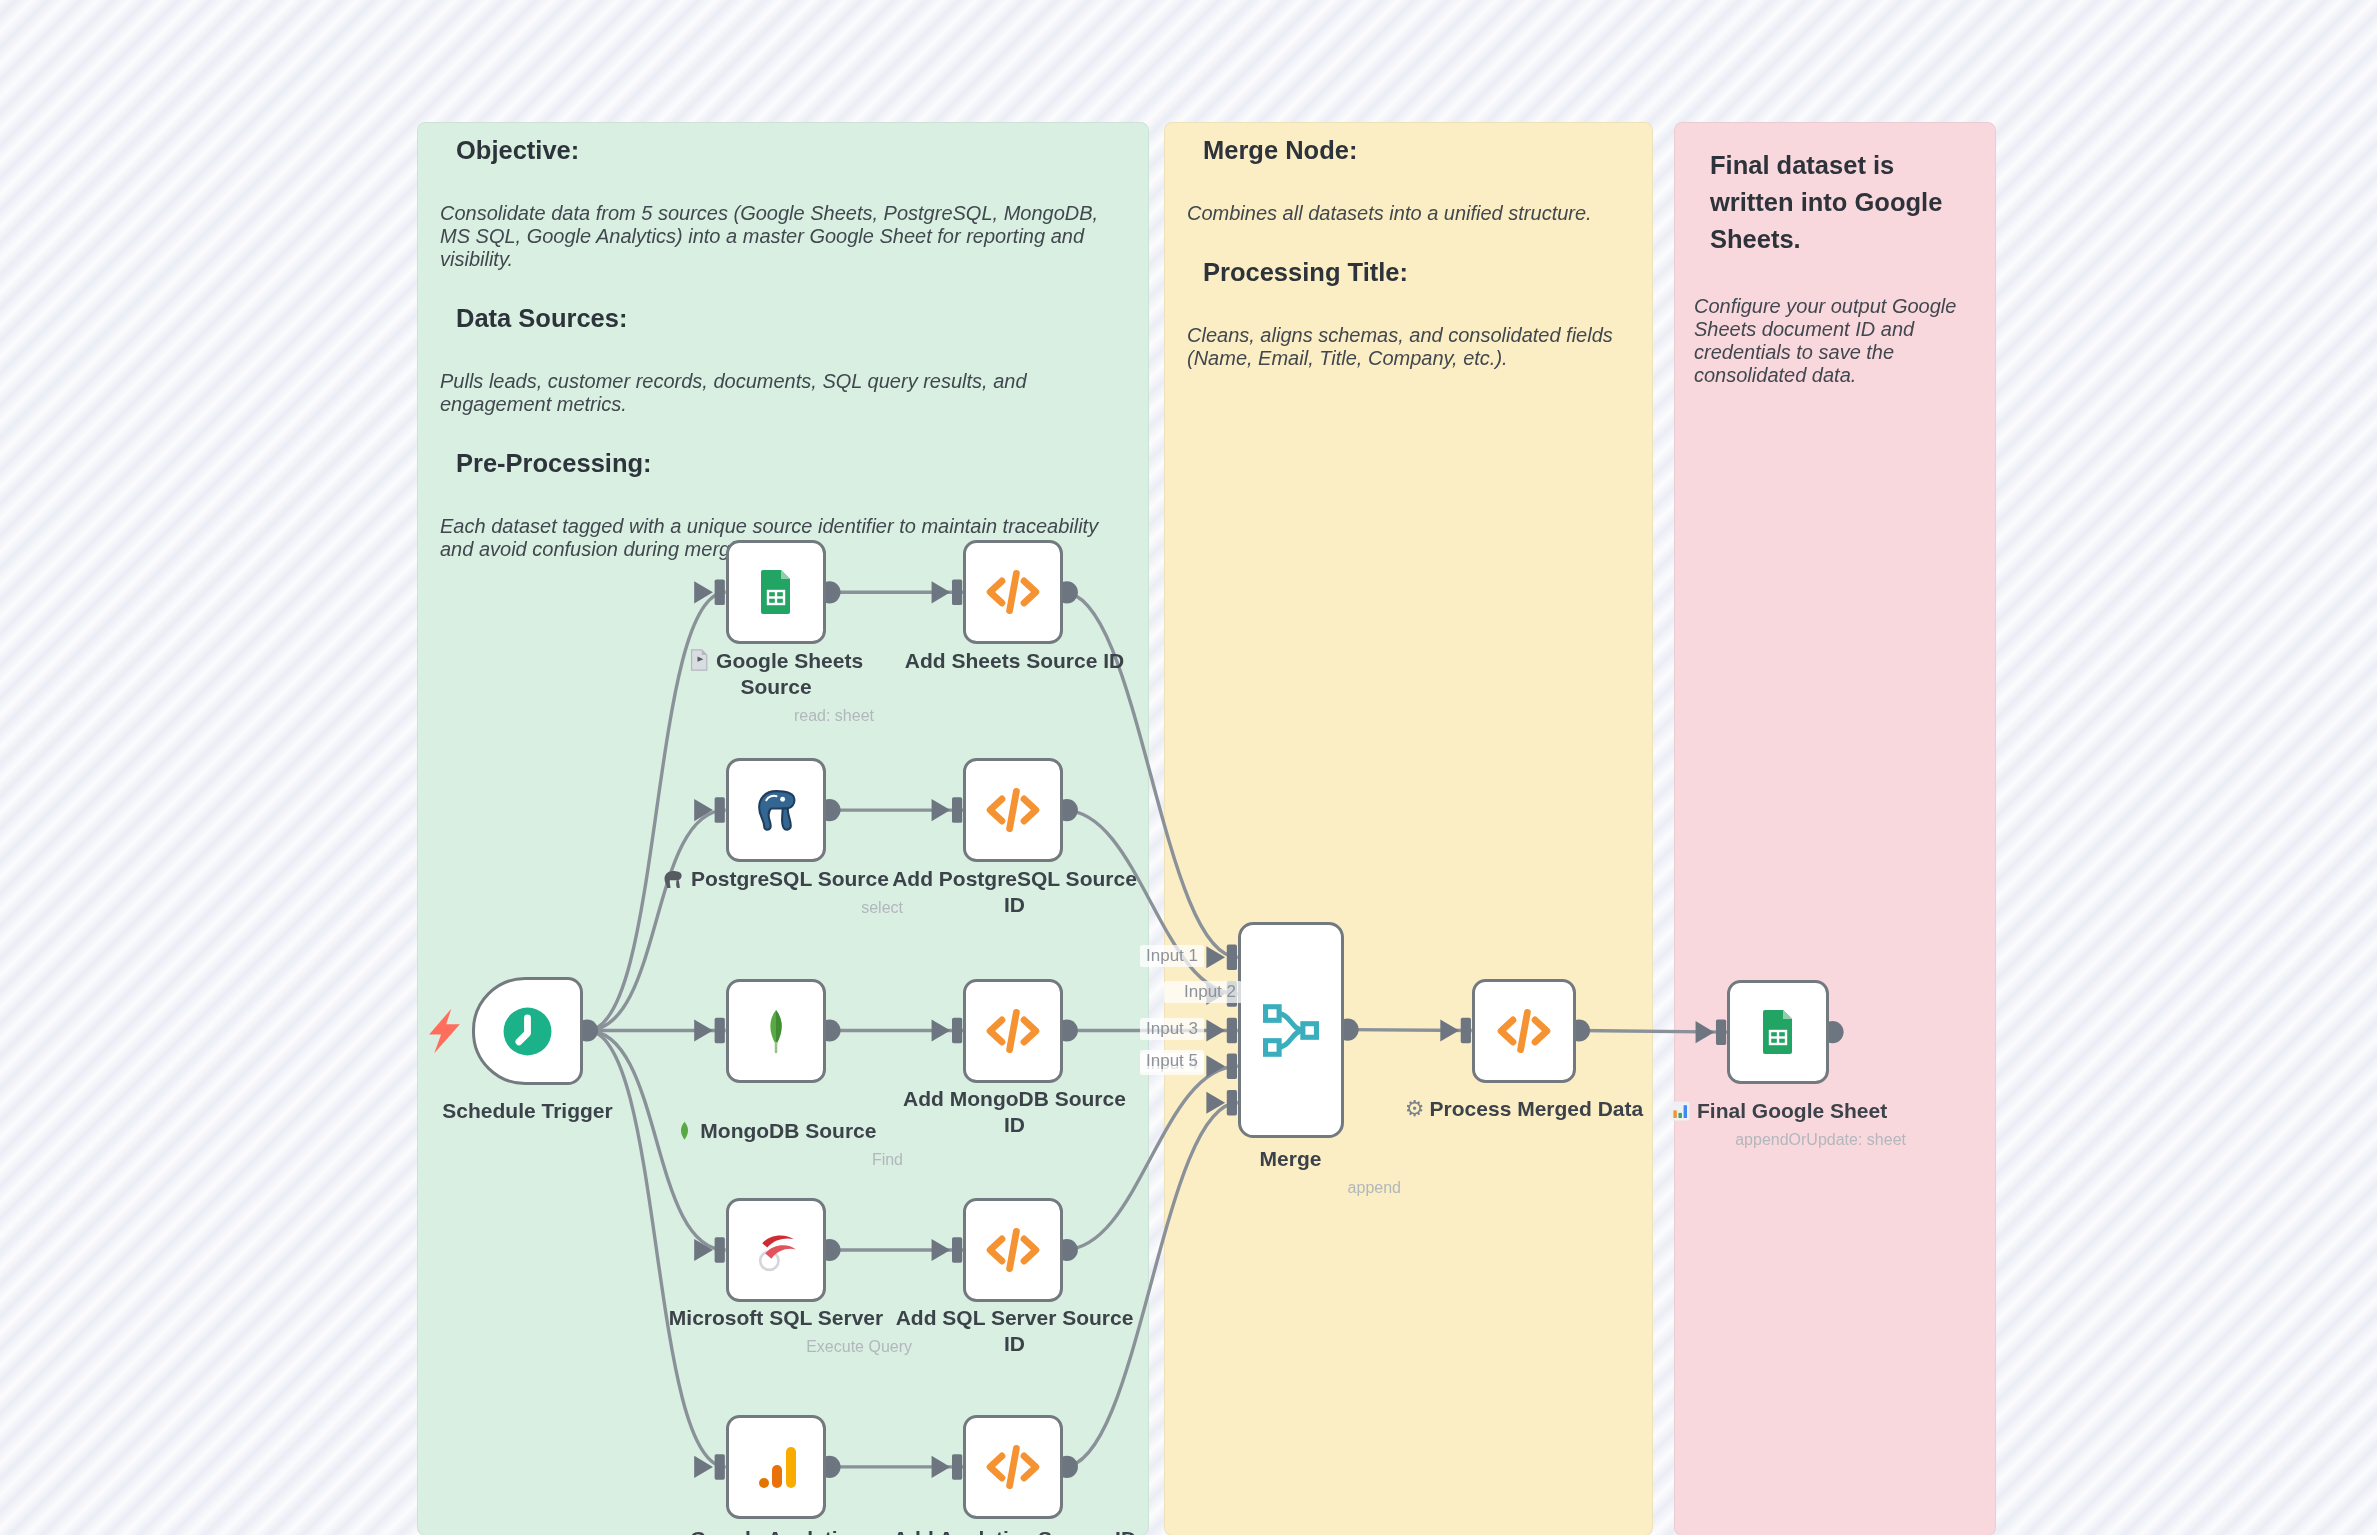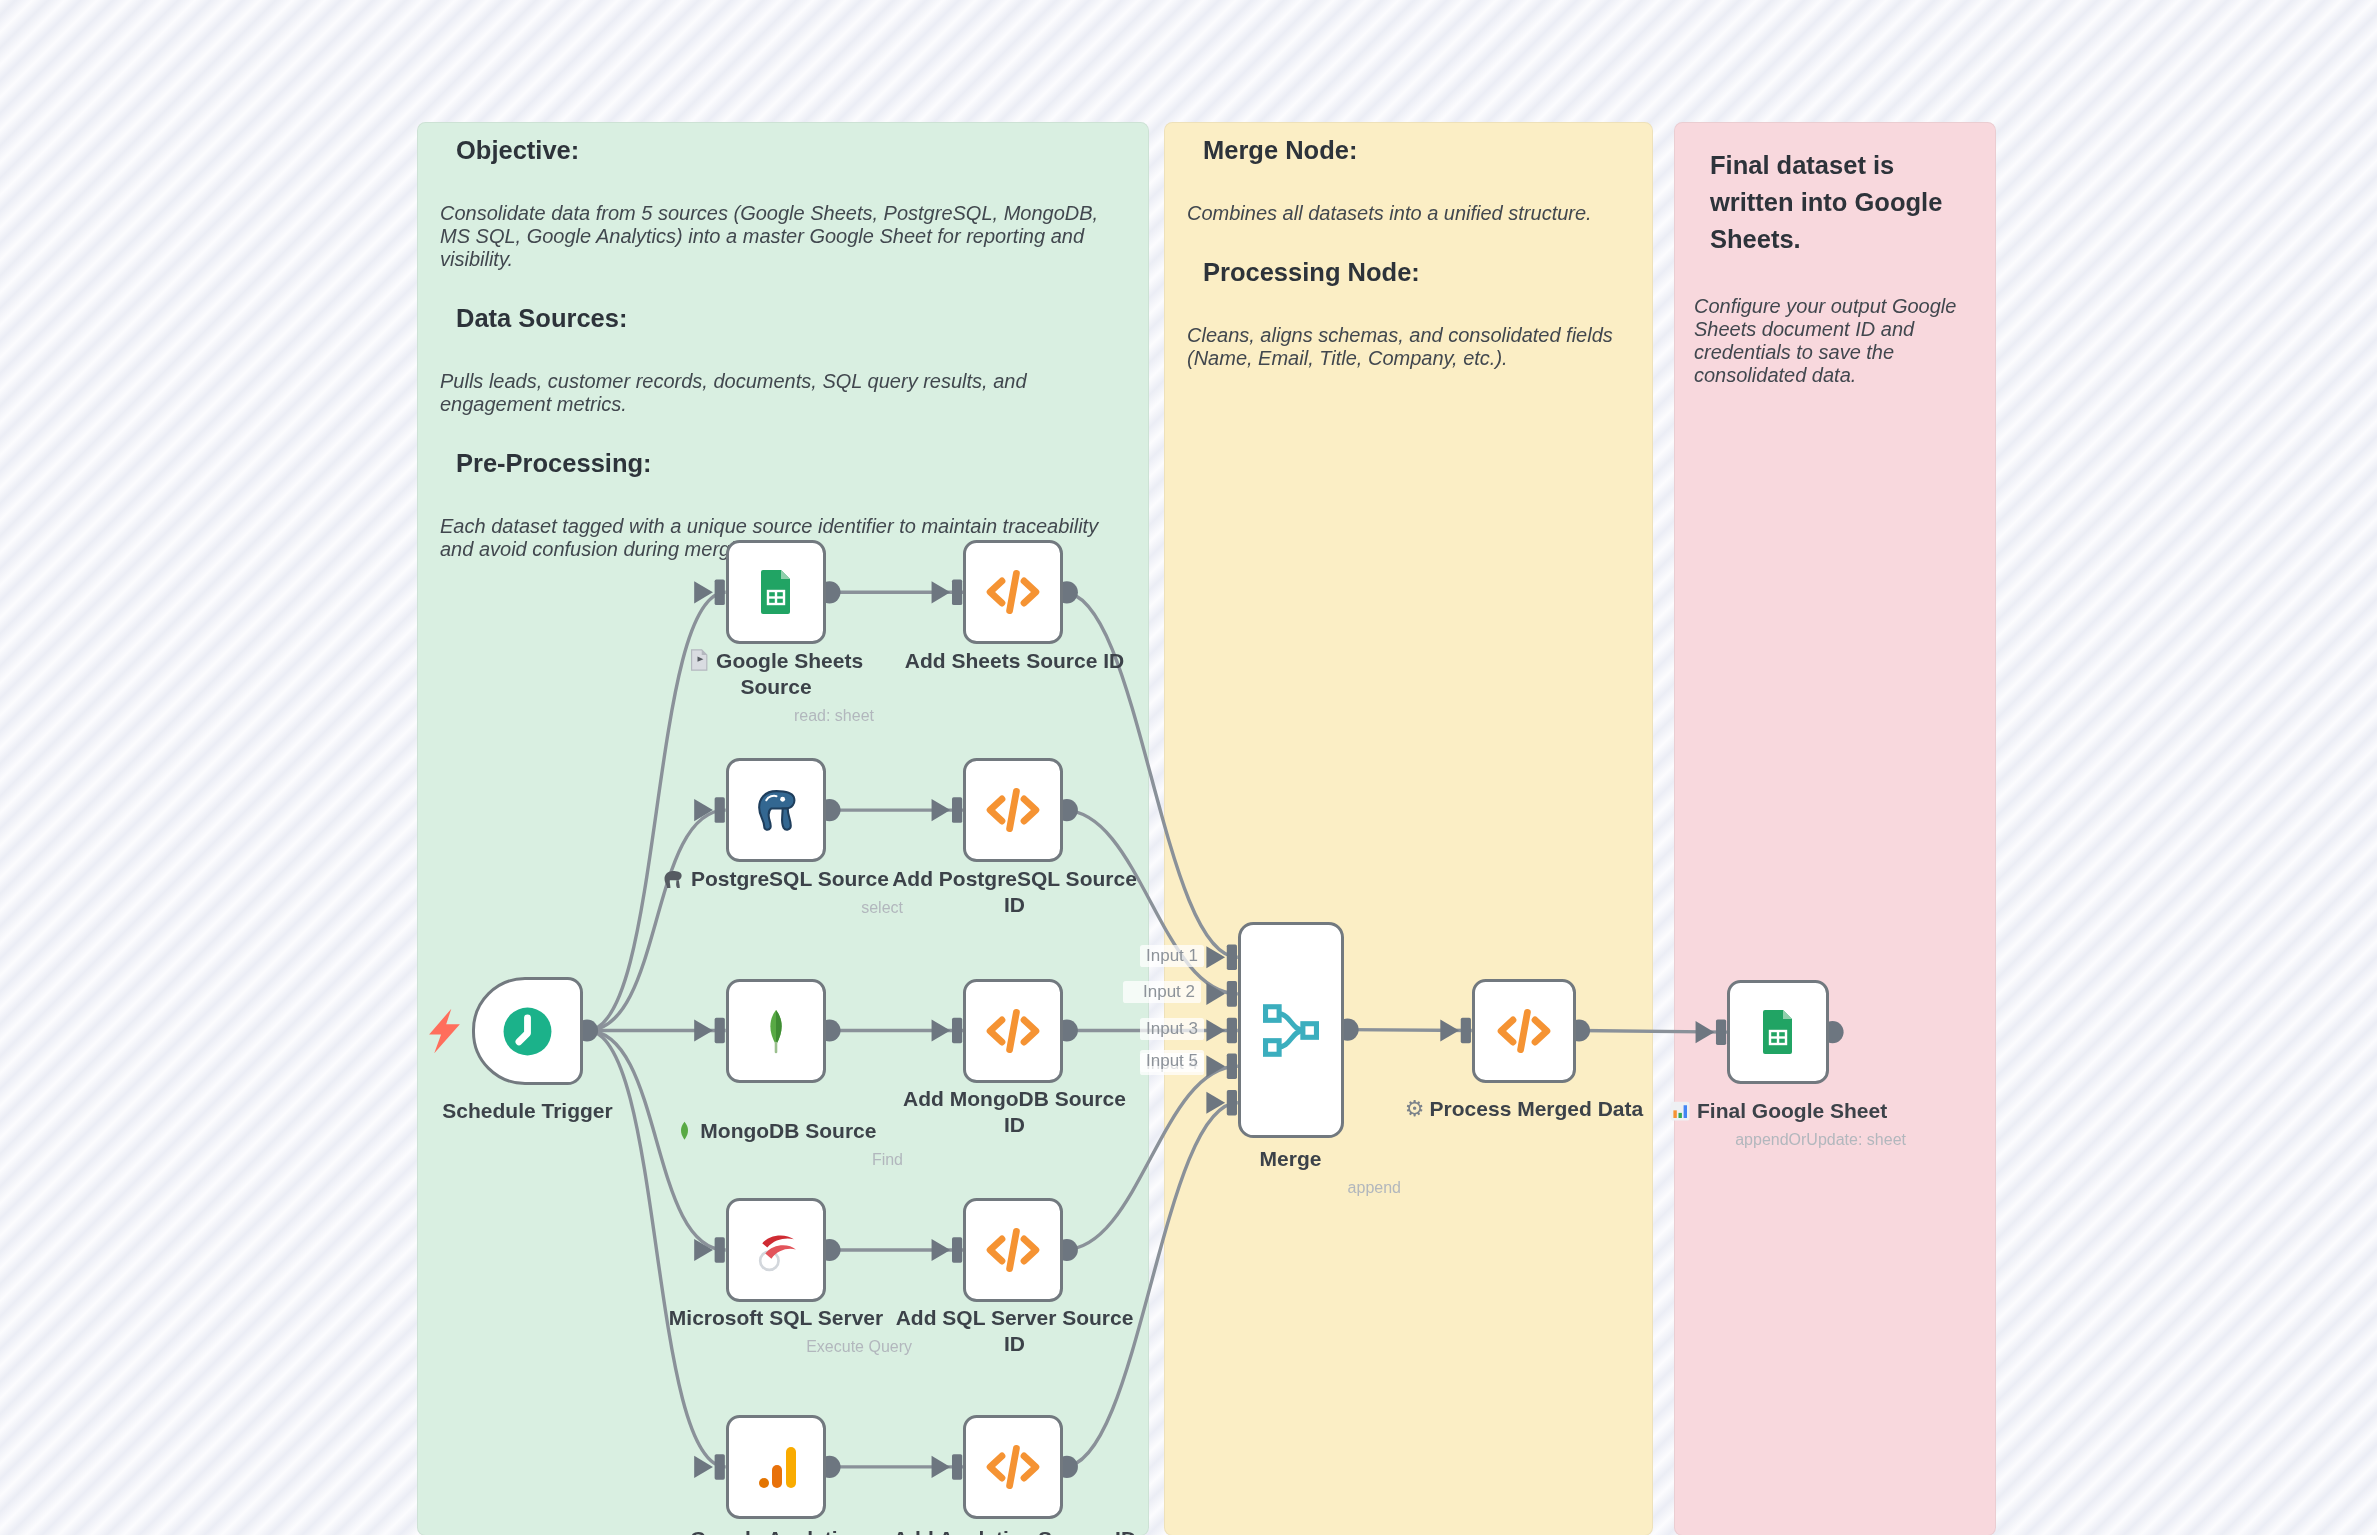--- a/index.html
+++ b/index.html
@@ -52,21 +52,21 @@
     <h2>Objective:</h2>
     <p>Consolidate data from 5 sources (Google Sheets, PostgreSQL, MongoDB, MS SQL, Google Analytics) into a master Google Sheet for reporting and visibility.</p>
     <h2>Data Sources:</h2>
     <p>Pulls leads, customer records, documents, SQL query results, and engagement metrics.</p>
     <h2>Pre-Processing:</h2>
     <p>Each dataset tagged with a unique source identifier to maintain traceability and avoid confusion during merging.</p>
   </div>
   <div class="sticky" id="sticky-yellow">
     <h2>Merge Node:</h2>
     <p>Combines all datasets into a unified structure.</p>
-    <h2>Processing Node:</h2>
+    <h2>Processing Title:</h2>
     <p>Cleans, aligns schemas, and consolidated fields (Name, Email, Title, Company, etc.).</p>
   </div>
   <div class="sticky" id="sticky-pink">
     <h2>Final dataset is written into Google Sheets.</h2>
     <p>Configure your output Google Sheets document ID and credentials to save the consolidated data.</p>
   </div>
 
   <svg id="wires" width="2377" height="1536" viewBox="0 0 2794 1805">
       <path d="M690,1211 C780,1211 763,696 853,696" fill="none" stroke="#8a9199" stroke-width="4"></path>
       <path d="M971,696 L1132,696" fill="none" stroke="#8a9199" stroke-width="4"></path>
@@ -319,19 +319,19 @@
     <svg class="mini" width="20.4" height="20.4" viewBox="0 0 24 24">
       <rect x="1" y="1" width="22" height="22" rx="3" fill="#eef0f3"></rect>
       <rect x="4" y="11" width="4" height="9" fill="#f59333"></rect>
       <rect x="10" y="14" width="4" height="6" fill="#34a853"></rect>
       <rect x="16" y="5" width="4" height="15" fill="#4285f4"></rect>
     </svg><span class="t">Final Google Sheet</span>
     <div class="sub">appendOrUpdate: sheet</div>
   </div>
 
   <div class="chip" style="right:1173px;top:945px;">Input 1</div>
-  <div class="chip" style="right:1176px;top:981px;padding-left:20px;">Input 2</div>
+  <div class="chip" style="right:1135px;top:981px;padding-left:20px;">Input 2</div>
   <div class="chip" style="right:1173px;top:1018px;">Input 3</div>
   <div class="chip" style="right:1173px;top:1053px;">Input 4</div>
   <div class="chip" style="right:1173px;top:1050px;">Input 5</div>
 
 </div>
 
 
 </body></html>

